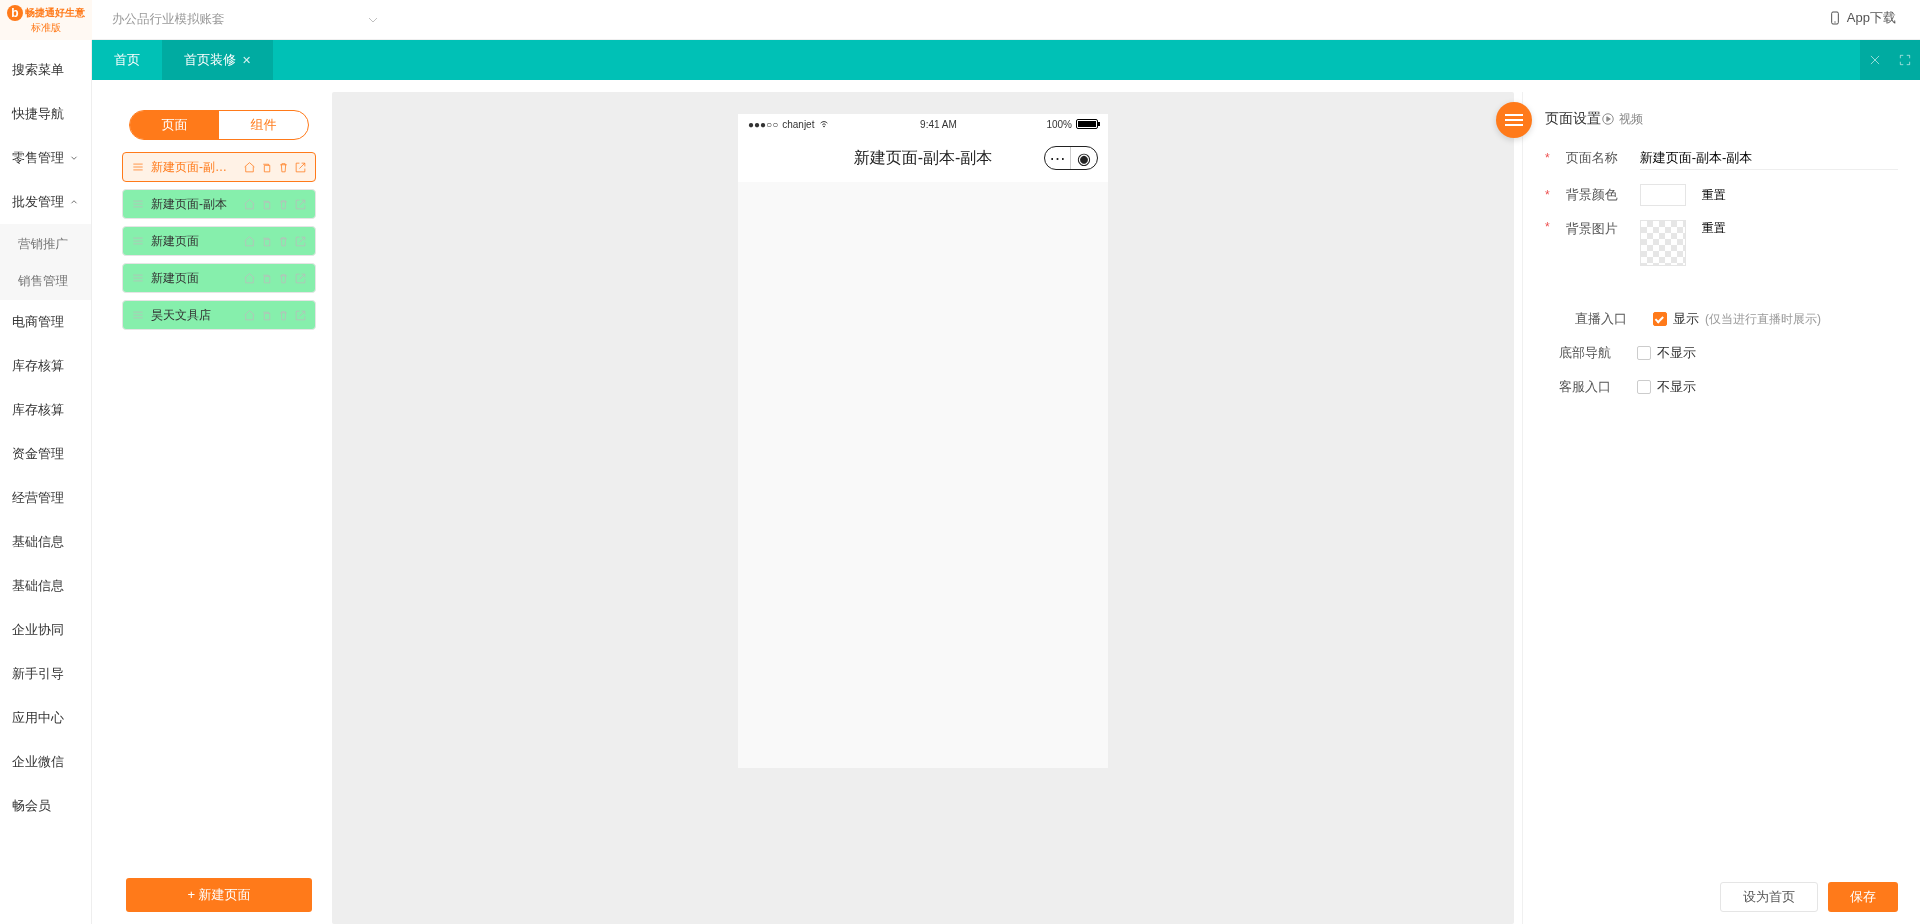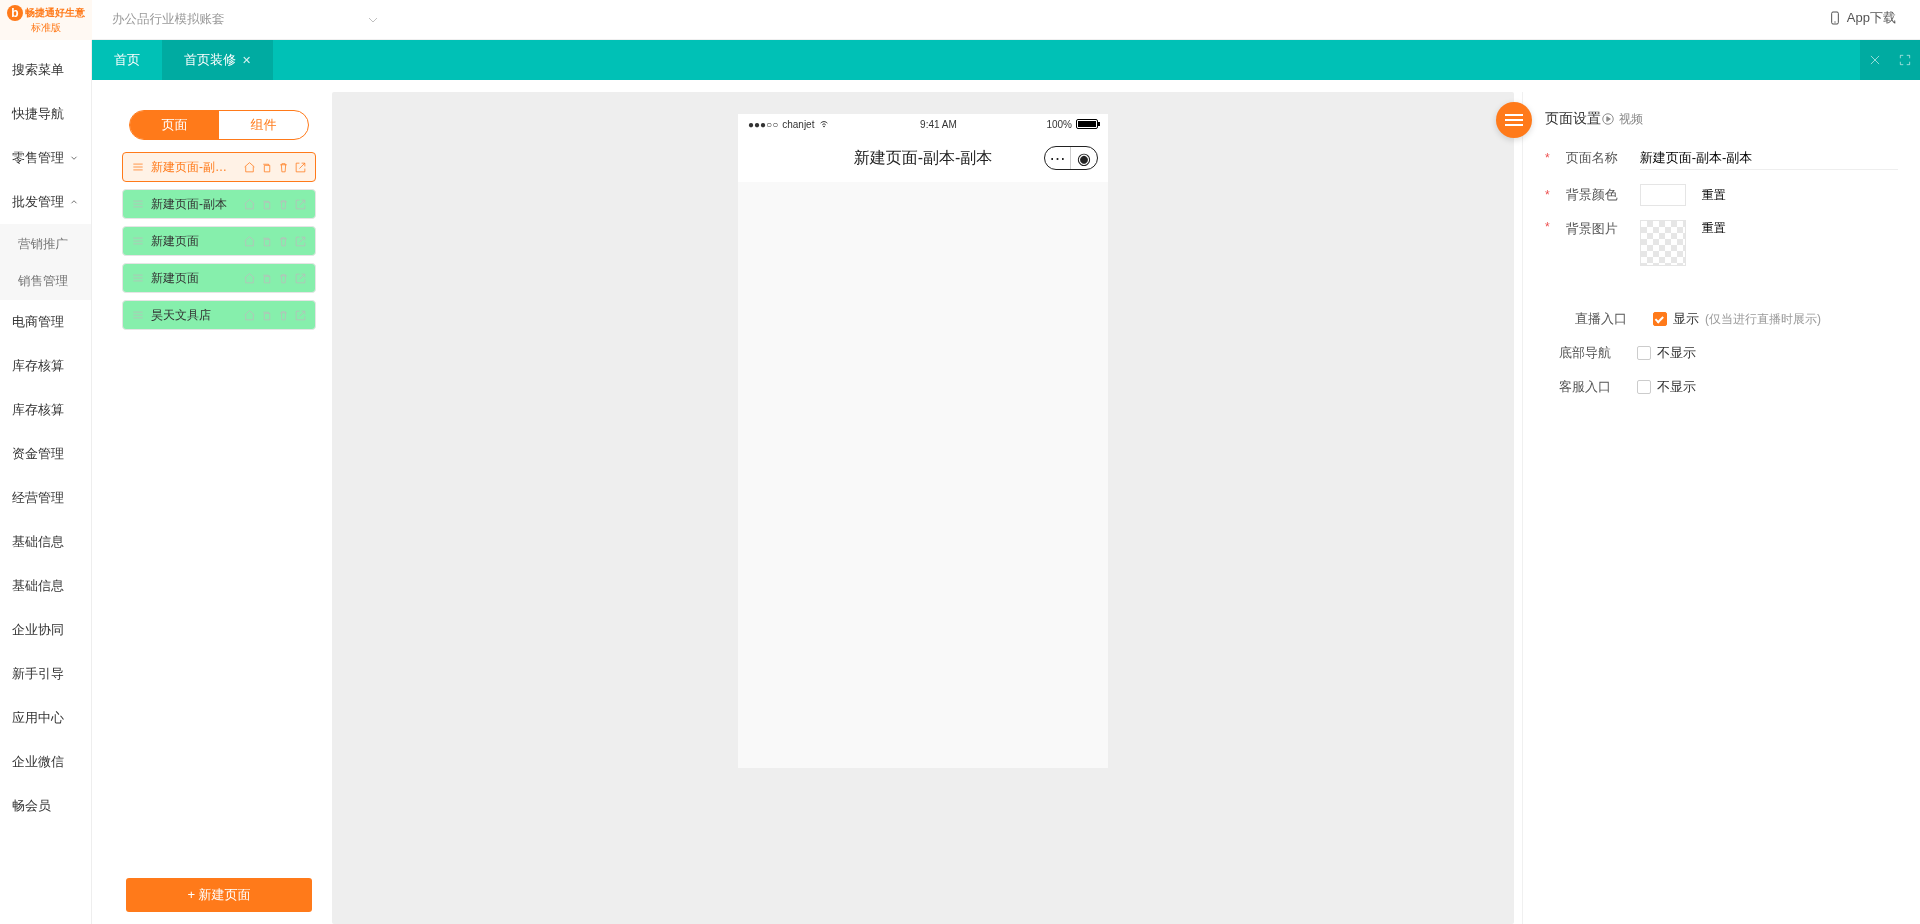--- a/index.html
+++ b/index.html
@@ -463,17 +463,21 @@
           </div>
           <div class="chk-row">
             <span class="row-label" style="width:58px;margin-left:14px">客服入口</span>
             <span style="display:flex;align-items:center;gap:6px">
               <span class="chk"></span>
               <span>不显示</span>
             </span>
           </div>
 
           <div class="col-settings-spacer"></div>
+          <div class="footer-btns">
+            <div class="btn btn-ghost">设为首页</div>
+            <div class="btn btn-primary">保存</div>
+          </div>
         </div>
       </div>
     </div>
   </div>
 </div>
 
 </body></html>

